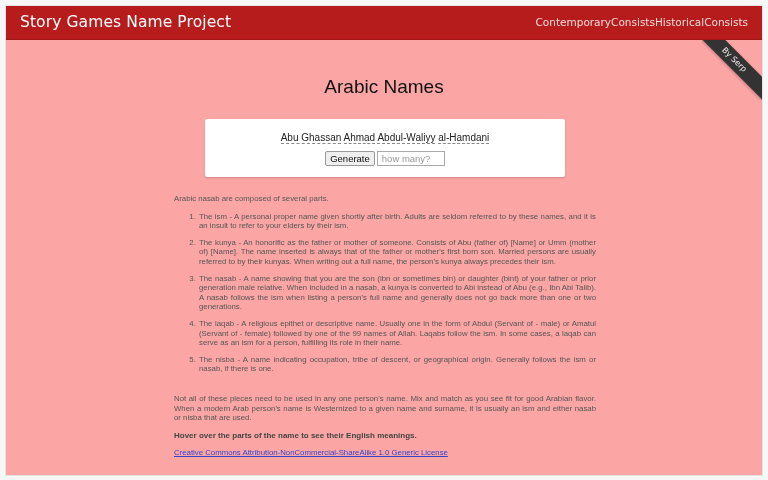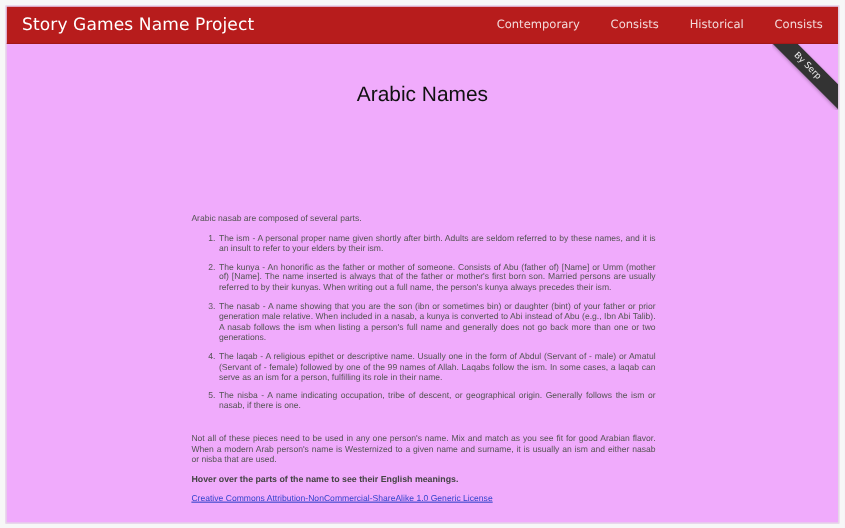--- a/index.html
+++ b/index.html
@@ -3,21 +3,21 @@
   <meta charset="utf-8">
   <style>
     * { box-sizing: border-box; margin: 0; padding: 0; }
     html, body {
       width: 768px; height: 480px; overflow: hidden;
       background: #f7f7f7;
       font-family: "Liberation Sans", sans-serif;
     }
     .frame {
       position: absolute; left: 5px; top: 5px; width: 758px; height: 471px;
-      background: #f0abfc;
+      background: #fca5a5;
       border: 1px solid #e2e2e2;
       overflow: hidden;
       padding-left: 32px;
     }
     .navbar {
       position: absolute; left: 0; top: 0; width: 100%; height: 34px;
       background: #b71c1c;
       border-bottom: 1px solid #a31818;
       color: #fff;
       font-family: "DejaVu Sans", sans-serif;
@@ -26,21 +26,20 @@
       position: absolute; left: 14px; top: 7px;
       font-size: 15.5px; color: #fff; text-decoration: none;
       letter-spacing: 0.1px;
     }
     .nav {
       position: absolute; right: 14px; top: 10px;
       display: flex; gap: 0;
     }
     .nav a {
       color: #f3dada; font-size: 10.5px; text-decoration: none;
-      margin-left: 28px;
     }
     .ribbon-wrap {
       position: absolute; right: 0; top: 34px; width: 60px; height: 60px; overflow: hidden;
     }
     .ribbon {
       position: absolute; right: -32px; top: 12px; width: 120px; height: 16px;
       background: #333;
       color: #eee; font-size: 8px; text-align: center; line-height: 16px;
       transform: rotate(45deg);
       font-family: "DejaVu Sans", sans-serif;
@@ -95,20 +94,32 @@
       <a href="#">Consists</a>
     </div>
   </div>
 
   <div class="ribbon-wrap">
     <div class="ribbon">By Serp</div>
   </div>
 
   <h1>Arabic Names</h1>
 
+  <div class="gen-card">
+    <div class="gen-name">
+      <span>Abu Ghassan</span>
+      <span>Ahmad</span>
+      <span>Abdul-Waliyy</span>
+      <span>al-Hamdani</span>
+    </div>
+    <div class="gen-controls">
+      <button class="gen-btn">Generate</button>
+      <input class="gen-input" type="text" placeholder="how many?" style="">
+    </div>
+  </div>
 
   <div class="content">
     <p>Arabic nasab are composed of several parts.</p>
     <ol>
       <li>The ism - A personal proper name given shortly after birth. Adults are seldom referred to by these names, and it is an insult to refer to your elders by their ism.</li>
       <li>The kunya - An honorific as the father or mother of someone. Consists of Abu (father of) [Name] or Umm (mother of) [Name]. The name inserted is always that of the father or mother's first born son. Married persons are usually referred to by their kunyas. When writing out a full name, the person's kunya always precedes their ism.</li>
       <li>The nasab - A name showing that you are the son (ibn or sometimes bin) or daughter (bint) of your father or prior generation male relative. When included in a nasab, a kunya is converted to Abi instead of Abu (e.g., Ibn Abi Talib). A nasab follows the ism when listing a person's full name and generally does not go back more than one or two generations.</li>
       <li>The laqab - A religious epithet or descriptive name. Usually one in the form of Abdul (Servant of - male) or Amatul (Servant of - female) followed by one of the 99 names of Allah. Laqabs follow the ism. In some cases, a laqab can serve as an ism for a person, fulfilling its role in their name.</li>
       <li>The nisba - A name indicating occupation, tribe of descent, or geographical origin. Generally follows the ism or nasab, if there is one.</li>
     </ol>

